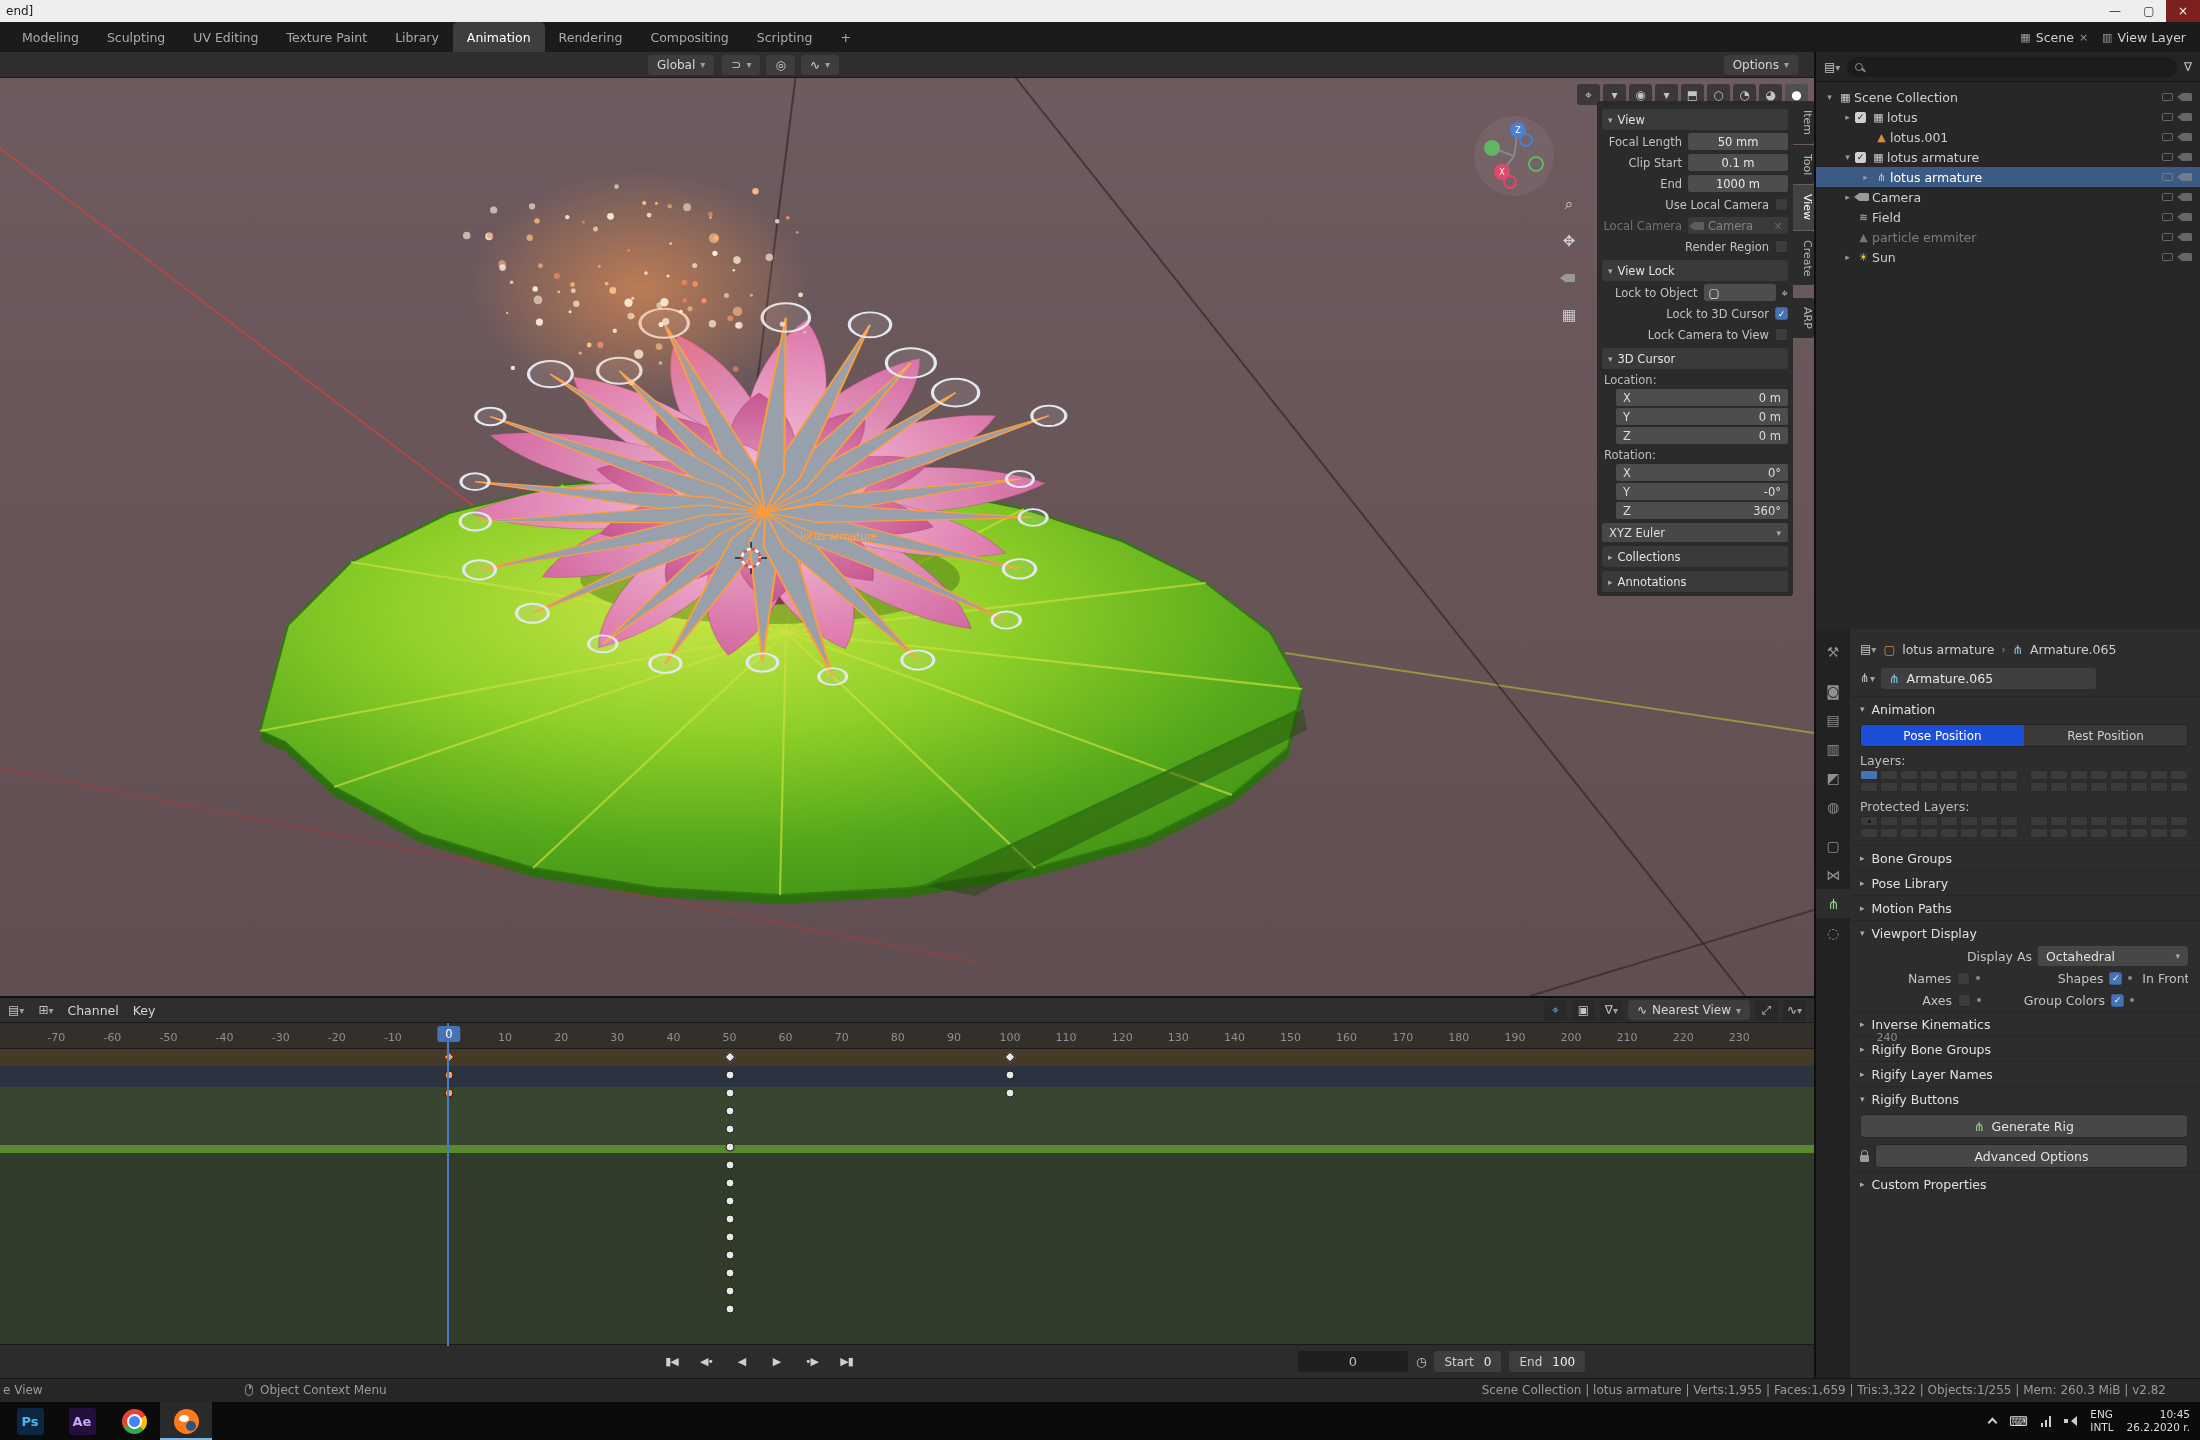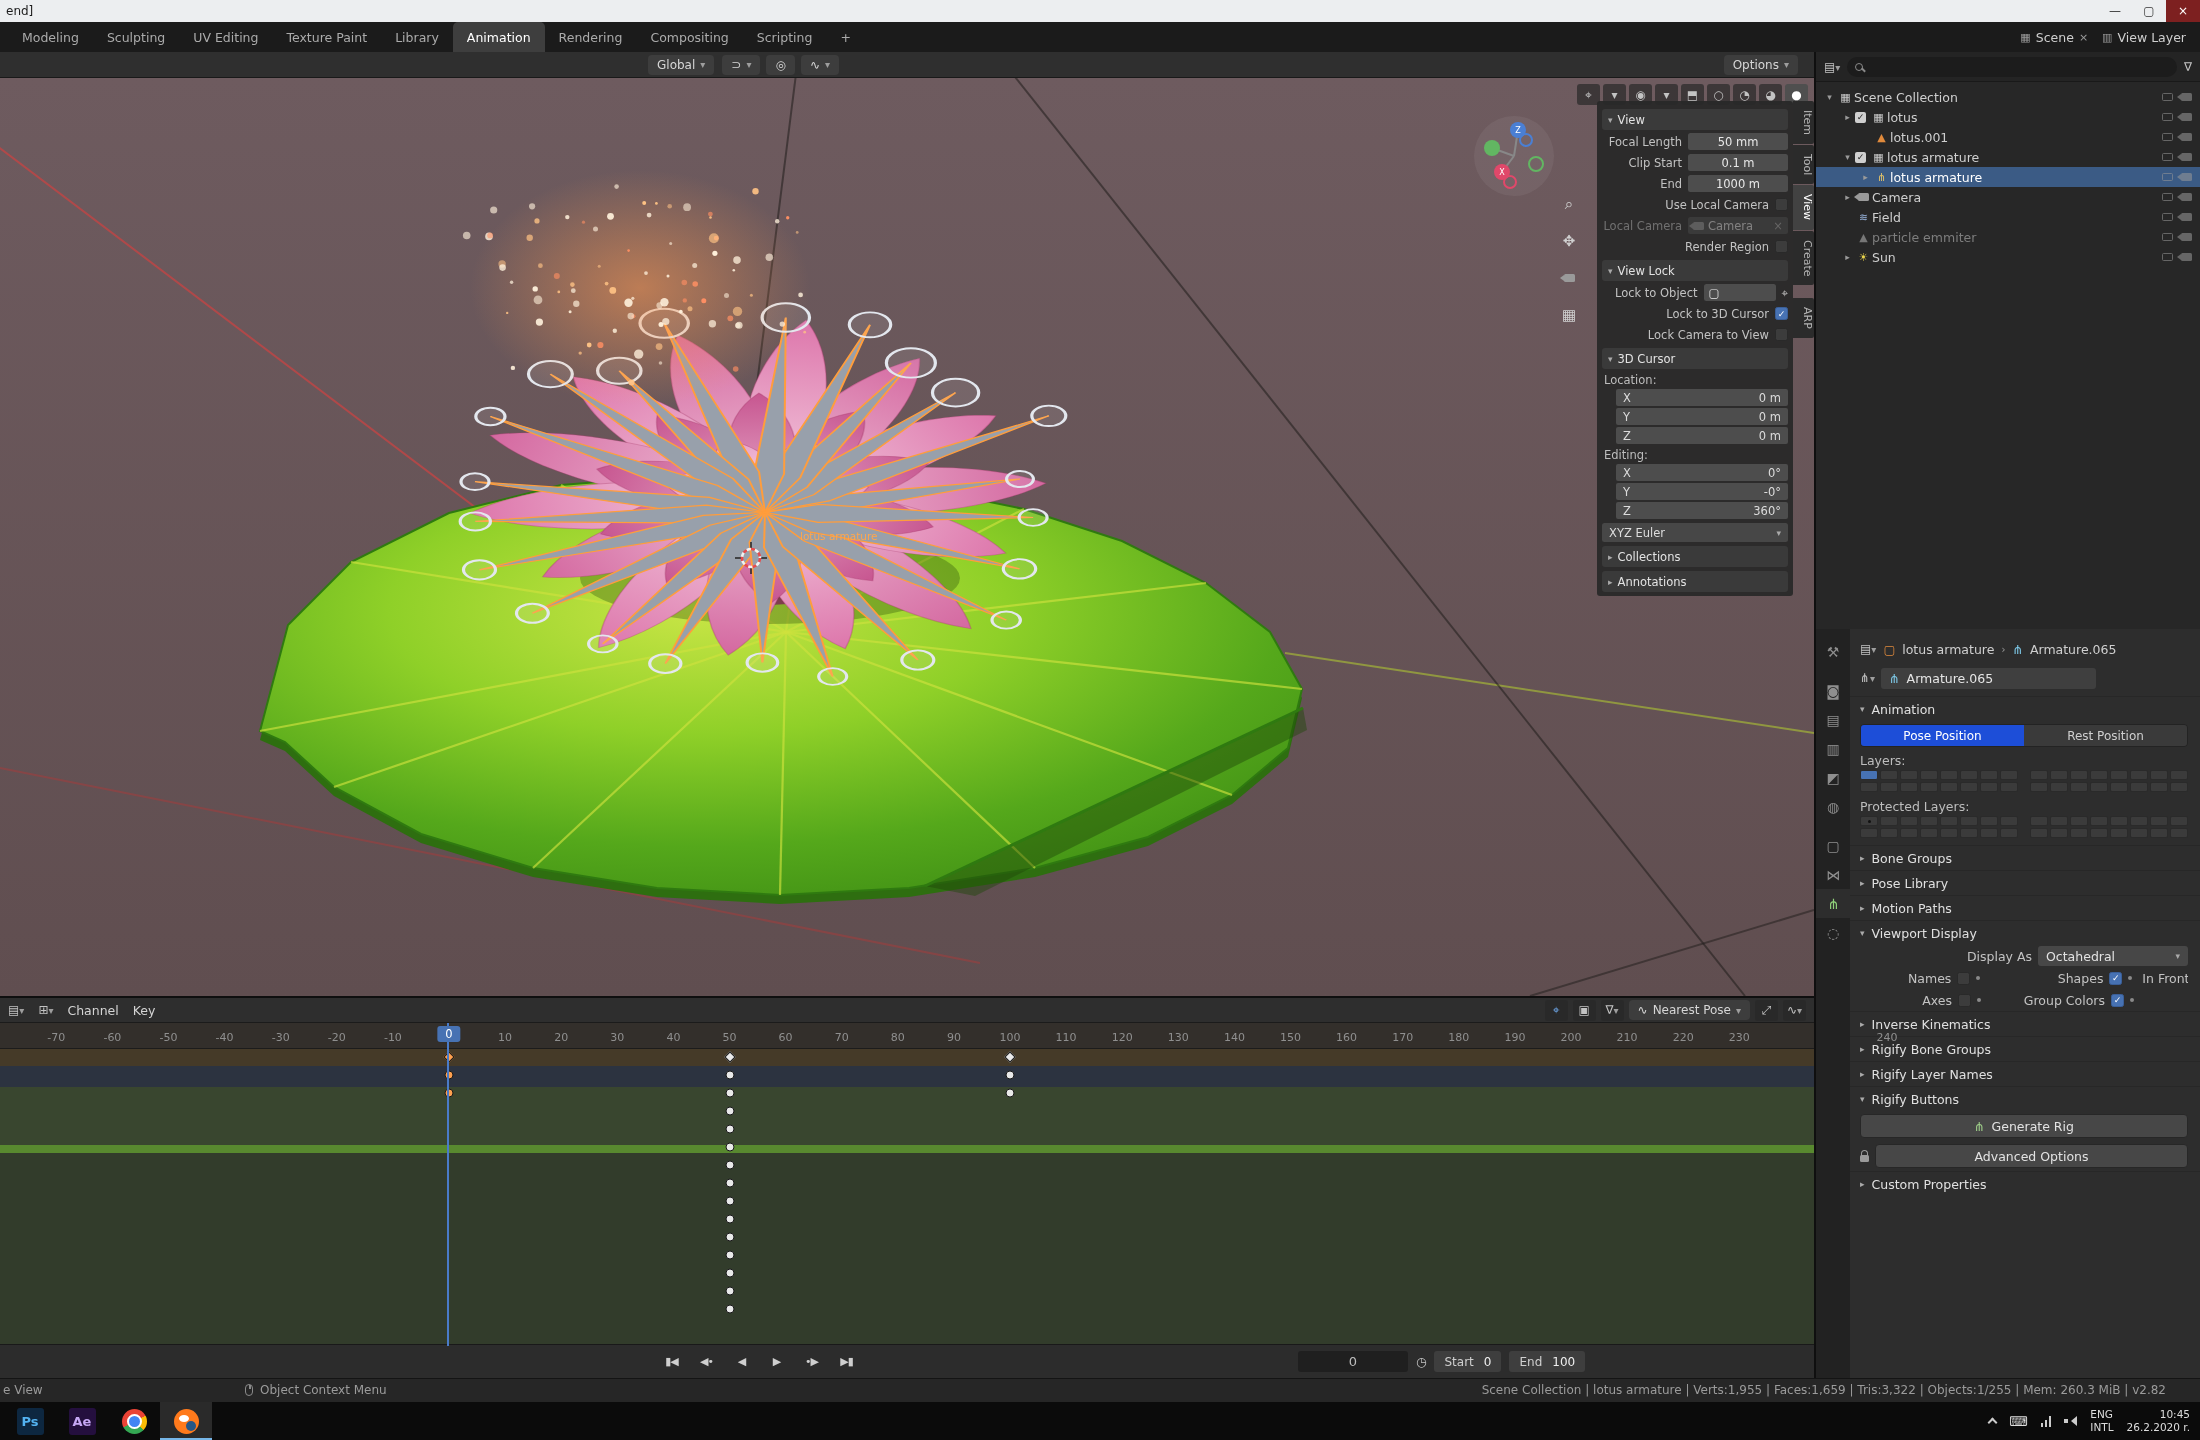--- a/index.html
+++ b/index.html
@@ -555,21 +555,21 @@
               <span class="v">0 m</span>
             </span>
           </div>
           <div class="axisrow">
             <span class="axisfield">
               <span>Z</span>
               <span class="v">0 m</span>
             </span>
           </div>
         </div>
-      <div class="np-sub">Editing:</div>
+      <div class="np-sub">Rotation:</div>
       <div id="np-rot-rows">
           <div class="axisrow">
             <span class="axisfield">
               <span>X</span>
               <span class="v">0°</span>
             </span>
           </div>
           <div class="axisrow">
             <span class="axisfield">
               <span>Y</span>
@@ -911,21 +911,21 @@
       <span class="gl">▤<span class="mini">▾</span></span>
       <span class="gl">⊞<span class="mini">▾</span></span>
       <span class="menu-item" id="menu-channel">Channel</span>
       <span class="menu-item" id="menu-key">Key</span>
       <div id="dope-right">
         <span class="tgl" style="color:#6ba1e0">⌖</span>
         <span class="tgl">▣</span>
         <span class="tgl">∇<span class="mini">▾</span></span>
         <span class="pill">
             <span>∿</span>
-            <span>Nearest Pose</span>
+            <span>Nearest View</span>
             <span class="mini">▾</span>
           </span>
         <span class="tgl">⤢</span>
         <span class="tgl">∿<span class="mini">▾</span></span>
       </div>
     </div>
     <div id="ruler">
         <span class="rlab" style="left: 56.3px;">-70</span>
         <span class="rlab" style="left: 112.4px;">-60</span>
         <span class="rlab" style="left: 168.5px;">-50</span>

